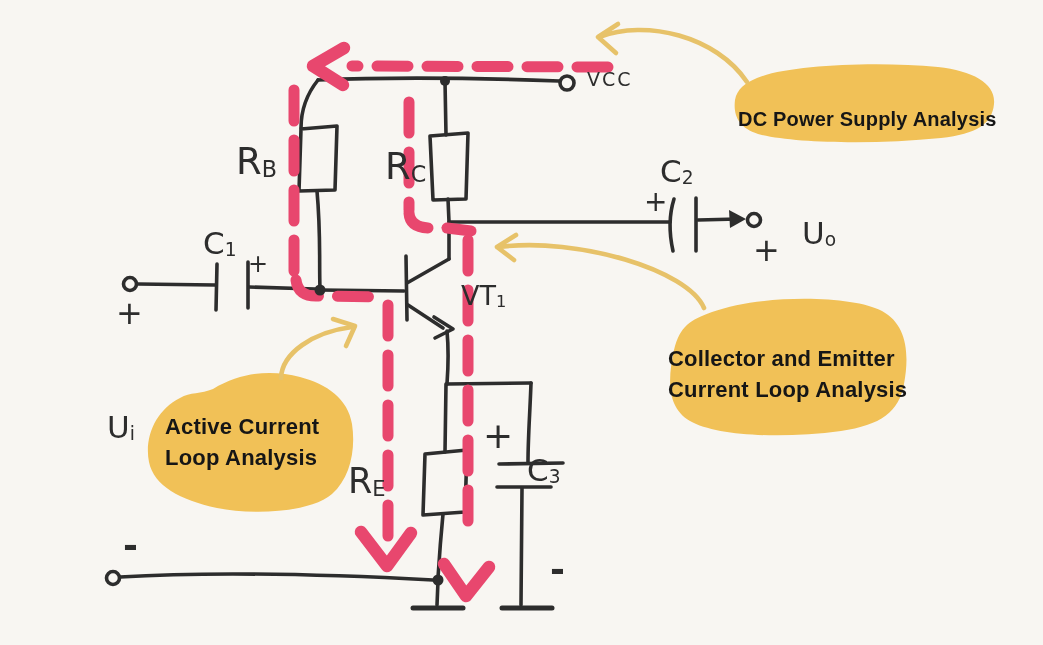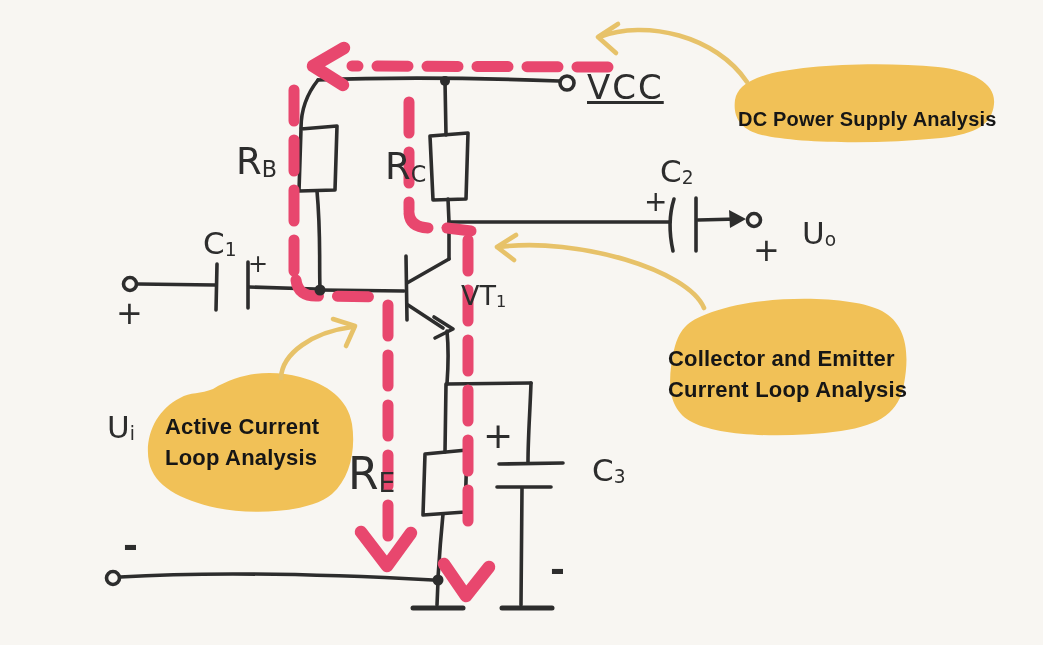--- a/index.html
+++ b/index.html
@@ -179,31 +179,31 @@
     <g>
       <circle class="ink-fill" cx="320" cy="290" r="5.5"></circle>
       <circle class="ink-fill" cx="438" cy="580" r="5.5"></circle>
     </g>
   </svg>
 
   <div class="lbl" style="left:236px;top:143px;font-size:37px;"><span>R</span><span class="sub">B</span></div>
 
   <div class="lbl" style="left:366px;top:148px;font-size:37px;margin-left:19px;"><span>R</span><span class="sub">C</span></div>
 
-  <div class="lbl" style="left:348px;top:452px;font-size:44px;"><span>R</span><span class="sub">E</span></div>
+  <div class="lbl" style="left:348px;top:464px;font-size:35px;"><span>R</span><span class="sub">E</span></div>
 
   <div class="lbl" style="left:203px;top:228px;font-size:31px;"><span>C</span><span class="sub">1</span></div>
 
   <div class="lbl" style="left:660px;top:156px;font-size:31px;"><span>C</span><span class="sub">2</span></div>
 
-  <div class="lbl" style="left:592px;top:455px;font-size:31px;"><span>C</span><span class="sub">3</span></div>
+  <div class="lbl" style="left:527px;top:455px;font-size:31px;"><span>C</span><span class="sub">3</span></div>
 
   <div class="lbl" style="left:461px;top:282px;font-size:27px;"><span>VT</span><span class="sub">1</span></div>
 
-  <div class="lbl" style="left:587px;top:70px;font-size:34px;letter-spacing:2px;text-decoration:underline;"><span>VCC</span></div>
+  <div class="lbl" style="left:587px;top:70px;font-size:19px;letter-spacing:2px;"><span>VCC</span></div>
 
   <div class="lbl" style="left:107px;top:412px;font-size:31px;text-align:right;"><span>U</span><span class="sub">i</span></div>
 
   <div class="lbl" style="left:802px;top:218px;font-size:31px;"><span>U</span><span class="sub">o</span></div>
 
   <div class="sign" style="left:116px;top:297px;font-size:32px;">+</div>
   <div class="sign" style="left:248px;top:252px;font-size:24px;">+</div>
   <div class="sign" style="left:644px;top:188px;font-size:28px;">+</div>
   <div class="sign" style="left:753px;top:234px;font-size:32px;">+</div>
   <div class="sign" style="left:483px;top:418px;font-size:36px;">+</div>

